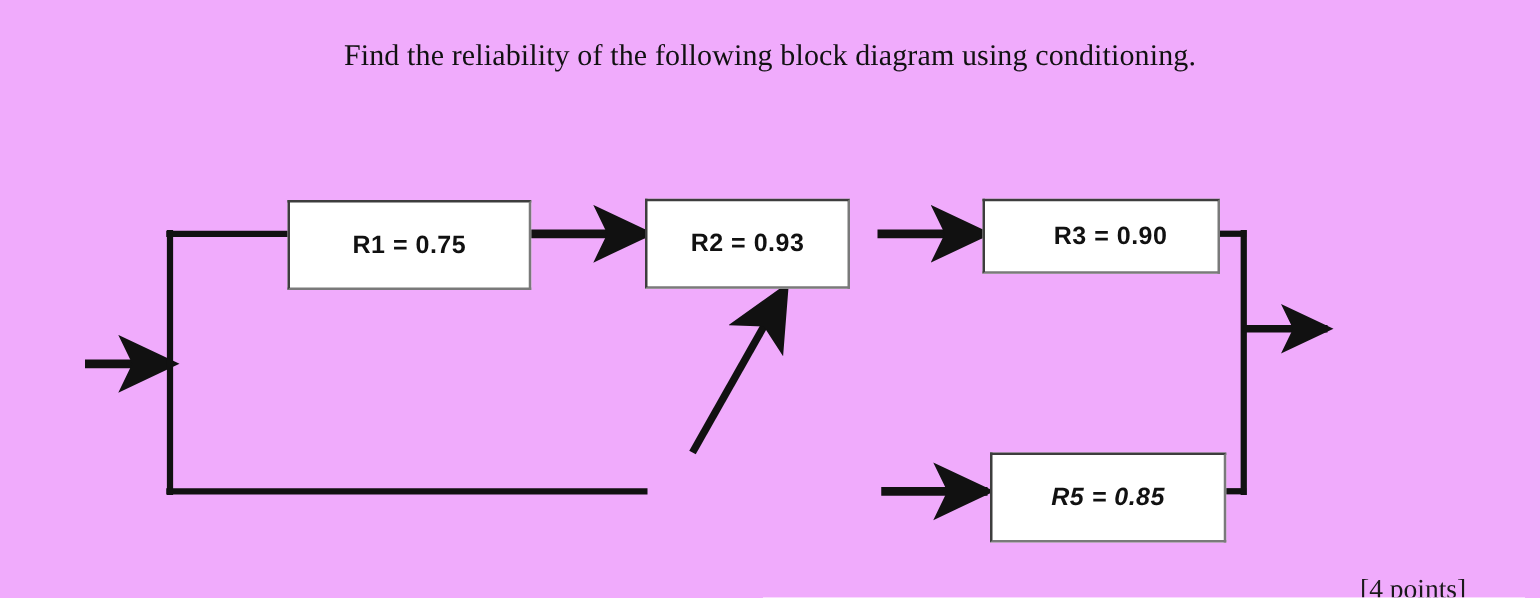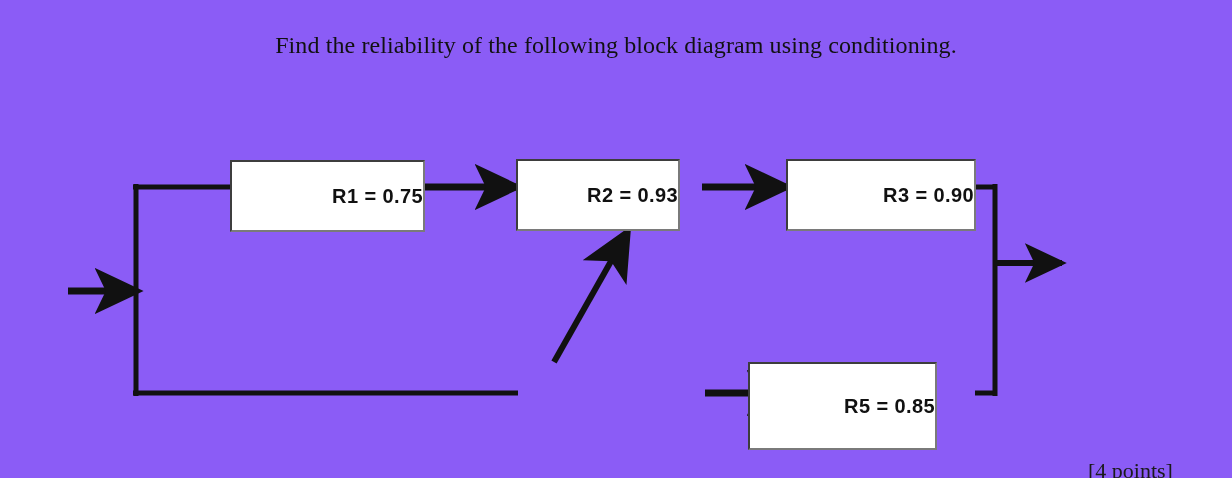--- a/index.html
+++ b/index.html
@@ -4,21 +4,21 @@
 <style>
   html, body {
     margin: 0;
     padding: 0;
     background: #ffffff;
   }
   #page {
     position: relative;
     width: 1232px;
     height: 478px;
-    background: #8b5cf6;
+    background: #f0abfc;
     overflow: hidden;
     font-family: "Liberation Sans", sans-serif;
   }
   #question-title {
     position: absolute;
     left: 0;
     top: 30px;
     width: 1232px;
     text-align: center;
     font-family: "Liberation Serif", serif;
@@ -37,36 +37,36 @@
   }
   .rbd-block {
     position: absolute;
     box-sizing: border-box;
     background: #ffffff;
     border: 2px solid #7a7a7a;
     border-top-color: #3d3d3d;
     border-left-color: #3d3d3d;
     display: flex;
     align-items: center;
-    justify-content: flex-end;
+    justify-content: center;
   }
   .rbd-block .rbd-label {
     font-family: "Liberation Sans", sans-serif;
     font-size: 20px;
     font-weight: bold;
     color: #111111;
     letter-spacing: 0.4px;
     white-space: nowrap;
     pointer-events: none;
   }
   #block-r1 { left: 230px; top: 160px; width: 195px; height: 72px; }
   #block-r2 { left: 516px; top: 159px; width: 164px; height: 72px; }
-  #block-r3 { left: 786px; top: 159px; width: 190px; height: 72px; padding-left: 15px; }
+  #block-r3 { left: 786px; top: 159px; width: 190px; height: 60px; padding-left: 15px; }
   #block-r4 { left: 516px; top: 362px; width: 190px; height: 72px; }
-  #block-r5 { left: 748px; top: 362px; width: 189px; height: 88px; }
+  #block-r5 { left: 792px; top: 362px; width: 189px; height: 72px; font-style: italic; }
 
   #footer-note {
     position: absolute;
     left: 1088px;
     top: 458px;
     font-family: "Liberation Serif", serif;
     font-size: 22px;
     color: #1a1a1a;
     white-space: nowrap;
   }

